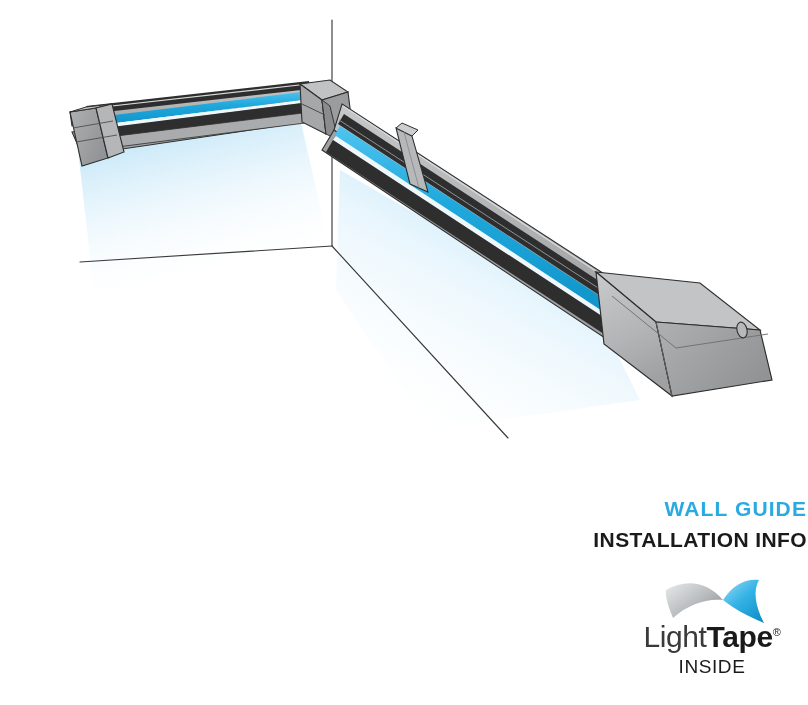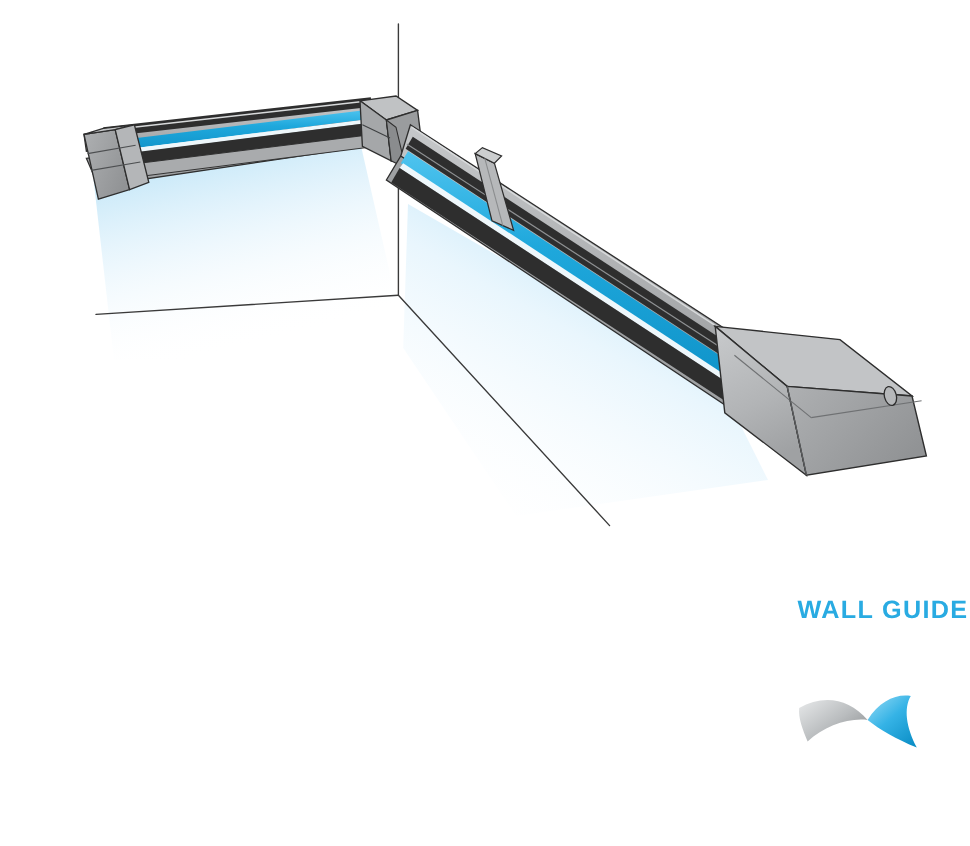--- a/index.html
+++ b/index.html
@@ -211,36 +211,41 @@
         <line x1="612" y1="296" x2="676" y2="348" stroke="#6f7173" stroke-width="0.95"></line>
         <line x1="676" y1="348" x2="768" y2="334" stroke="#6f7173" stroke-width="0.95"></line>
         <line x1="656" y1="322" x2="672" y2="396" stroke="#5d5f61" stroke-width="1"></line>
         <ellipse cx="742" cy="330" rx="5" ry="8" transform="rotate(-14 742 330)" fill="#b6b8ba" stroke="#2e2e2e" stroke-width="1.1"></ellipse>
       </g>
     </g>
   </svg>
 
   <div id="caption-block">
     <div class="title-primary">WALL GUIDE</div>
+    <div class="title-secondary">INSTALLATION INFO</div>
   </div>
 
   <div id="logo-block">
     <svg id="logo-swoosh" width="105" height="48" viewBox="0 0 105 48">
       <defs>
         <linearGradient id="swGray" x1="0" y1="0.1" x2="0.95" y2="0.9">
           <stop offset="0%" stop-color="#e3e5e6"></stop>
           <stop offset="55%" stop-color="#b9bcbe"></stop>
           <stop offset="100%" stop-color="#8f9294"></stop>
         </linearGradient>
         <linearGradient id="swCyan" x1="0.1" y1="0" x2="0.9" y2="1">
           <stop offset="0%" stop-color="#8fd8f4"></stop>
           <stop offset="45%" stop-color="#35b3e6"></stop>
           <stop offset="100%" stop-color="#0b8ec6"></stop>
         </linearGradient>
       </defs>
       <path d="M3 12 C 22 1, 44 3, 60 22 C 44 20, 24 27, 10 40 C 6 30, 2 20, 3 12 Z" fill="url(#swGray)"></path>
       <path d="M60 22 C 70 6, 84 0, 96 2 C 90 12, 92 28, 101 45 C 84 38, 70 30, 60 22 Z" fill="url(#swCyan)"></path>
     </svg>
 
-
+    <div class="logo-wordmark">
+      <span class="logo-word-light">Light</span><span class="logo-word-tape">Tape</span><span class="logo-reg">®</span>
+    </div>
+
+    <div class="logo-inside">INSIDE</div>
   </div>
 
 </div>
 
 </body></html>

